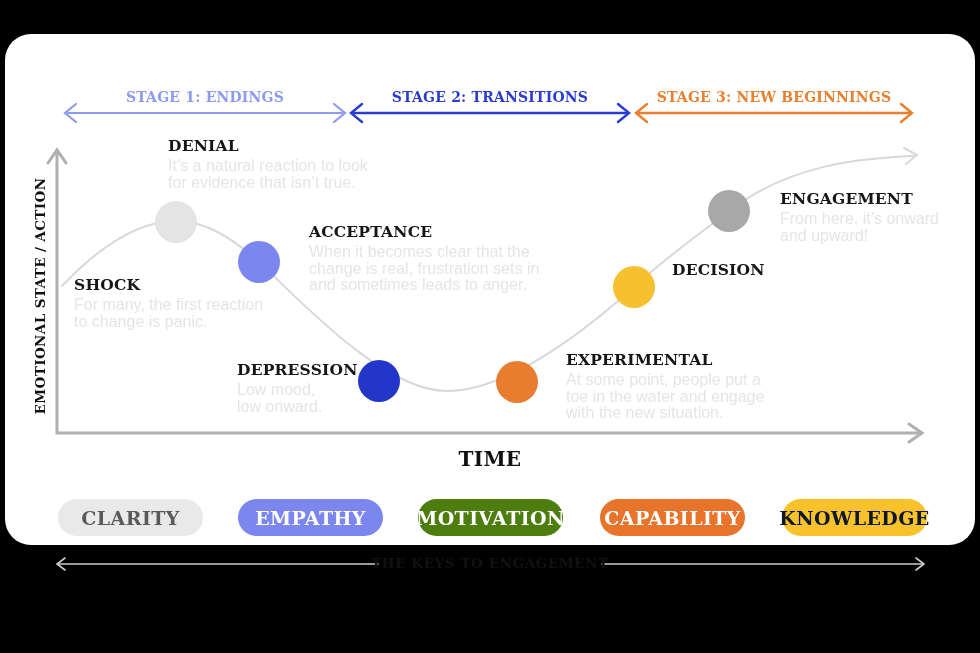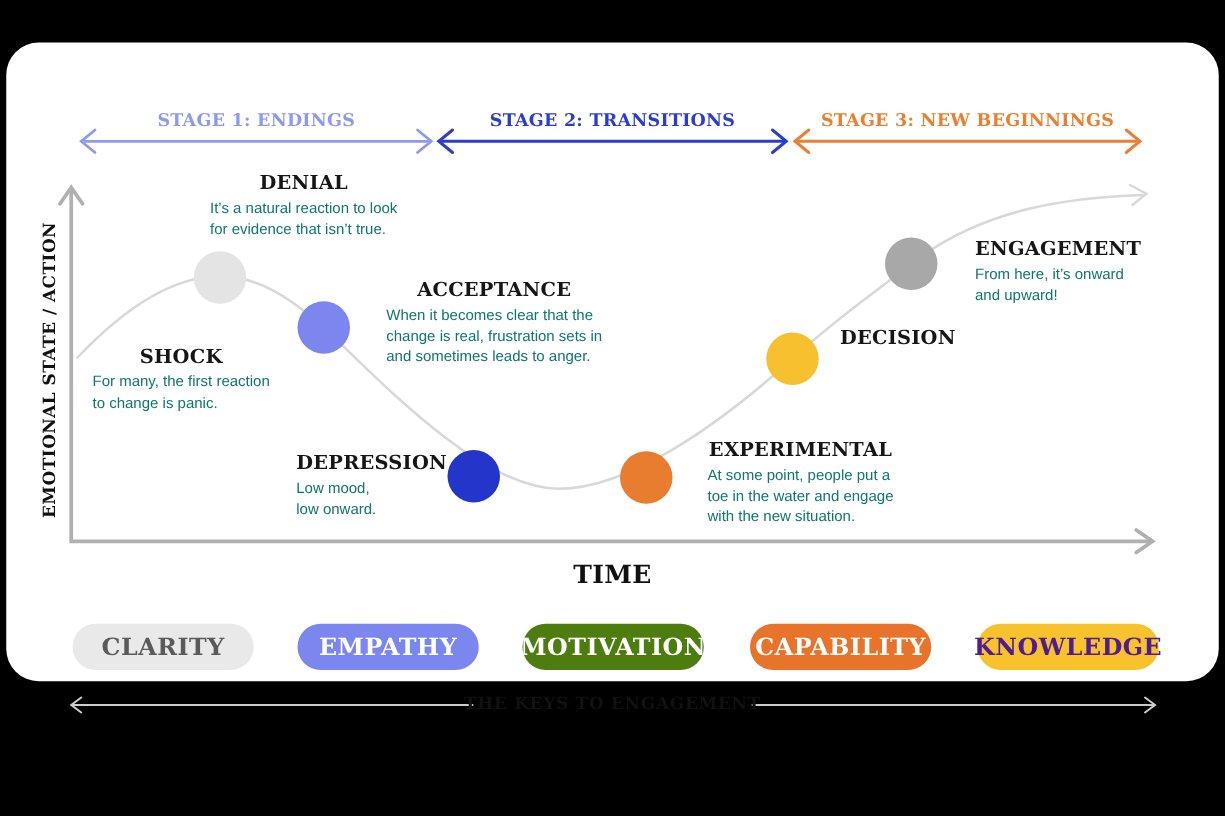--- a/index.html
+++ b/index.html
@@ -17,24 +17,24 @@
   svg.layer{position:absolute;left:0;top:0;z-index:1;pointer-events:none;}
   .stage-label{
     position:absolute;top:89px;transform:translateX(-50%);
     font-family:"DejaVu Serif","Liberation Serif",serif;
     font-weight:bold;font-size:14px;letter-spacing:.2px;white-space:nowrap;z-index:2;
   }
   .point-block{position:absolute;z-index:2;}
   .point-title{
     font-family:"DejaVu Serif","Liberation Serif",serif;
     font-weight:bold;font-size:15.5px;color:#161616;letter-spacing:.2px;
-    margin:0 0 3px 0;white-space:nowrap;text-align:center;
+    margin:0 0 3px 0;white-space:nowrap;
   }
   .point-desc{
-    font-size:12px;line-height:16.5px;color:#0f766e;white-space:pre-line;
+    font-size:16px;line-height:16.5px;color:#e5e5e5;white-space:pre-line;
   }
   .y-axis-label{
     position:absolute;left:40px;top:296px;
     transform:translate(-50%,-50%) rotate(-90deg);
     font-family:"DejaVu Serif","Liberation Serif",serif;
     font-weight:bold;font-size:13.5px;color:#111;letter-spacing:.4px;
     white-space:nowrap;z-index:2;
   }
   .x-axis-label{
     position:absolute;left:490px;top:447px;transform:translateX(-50%);
@@ -159,17 +159,17 @@
   <div class="point-block" style="left:780px;top:189px">
     <div class="point-title">ENGAGEMENT</div>
     <div class="point-desc">From here, it’s onward
 and upward!</div>
   </div>
 
   <div class="pill" style="left: 58px; background: rgb(233, 233, 233); color: rgb(90, 90, 90);">CLARITY</div>
   <div class="pill" style="left: 238px; background: rgb(123, 135, 238); color: rgb(255, 255, 255);">EMPATHY</div>
   <div class="pill" style="left: 418px; background: #4d7c0f; color: rgb(255, 255, 255);">MOTIVATION</div>
   <div class="pill" style="left: 600px; background: rgb(232, 115, 42); color: rgb(255, 255, 255);">CAPABILITY</div>
-  <div class="pill" style="left: 782px; background: rgb(248, 194, 45); color: #4c1d95;">KNOWLEDGE</div>
+  <div class="pill" style="left: 782px; background: rgb(248, 194, 45); color: #0f172a;">KNOWLEDGE</div>
 
   <div class="keys-title">THE KEYS TO ENGAGEMENT</div>
 
 </div>
 
 </body></html>

